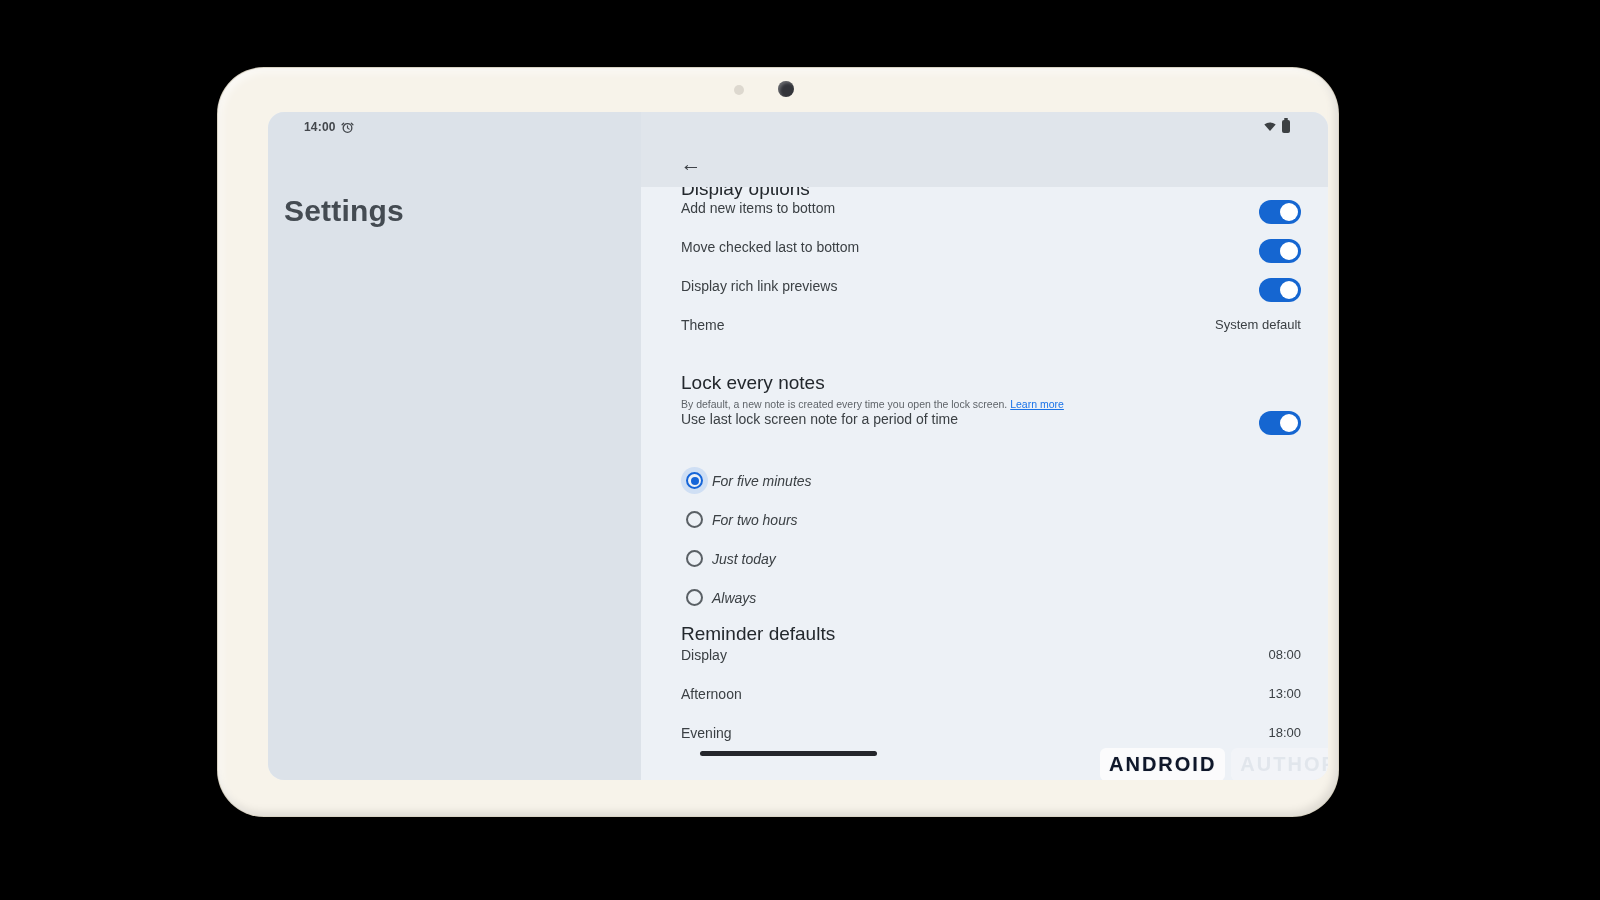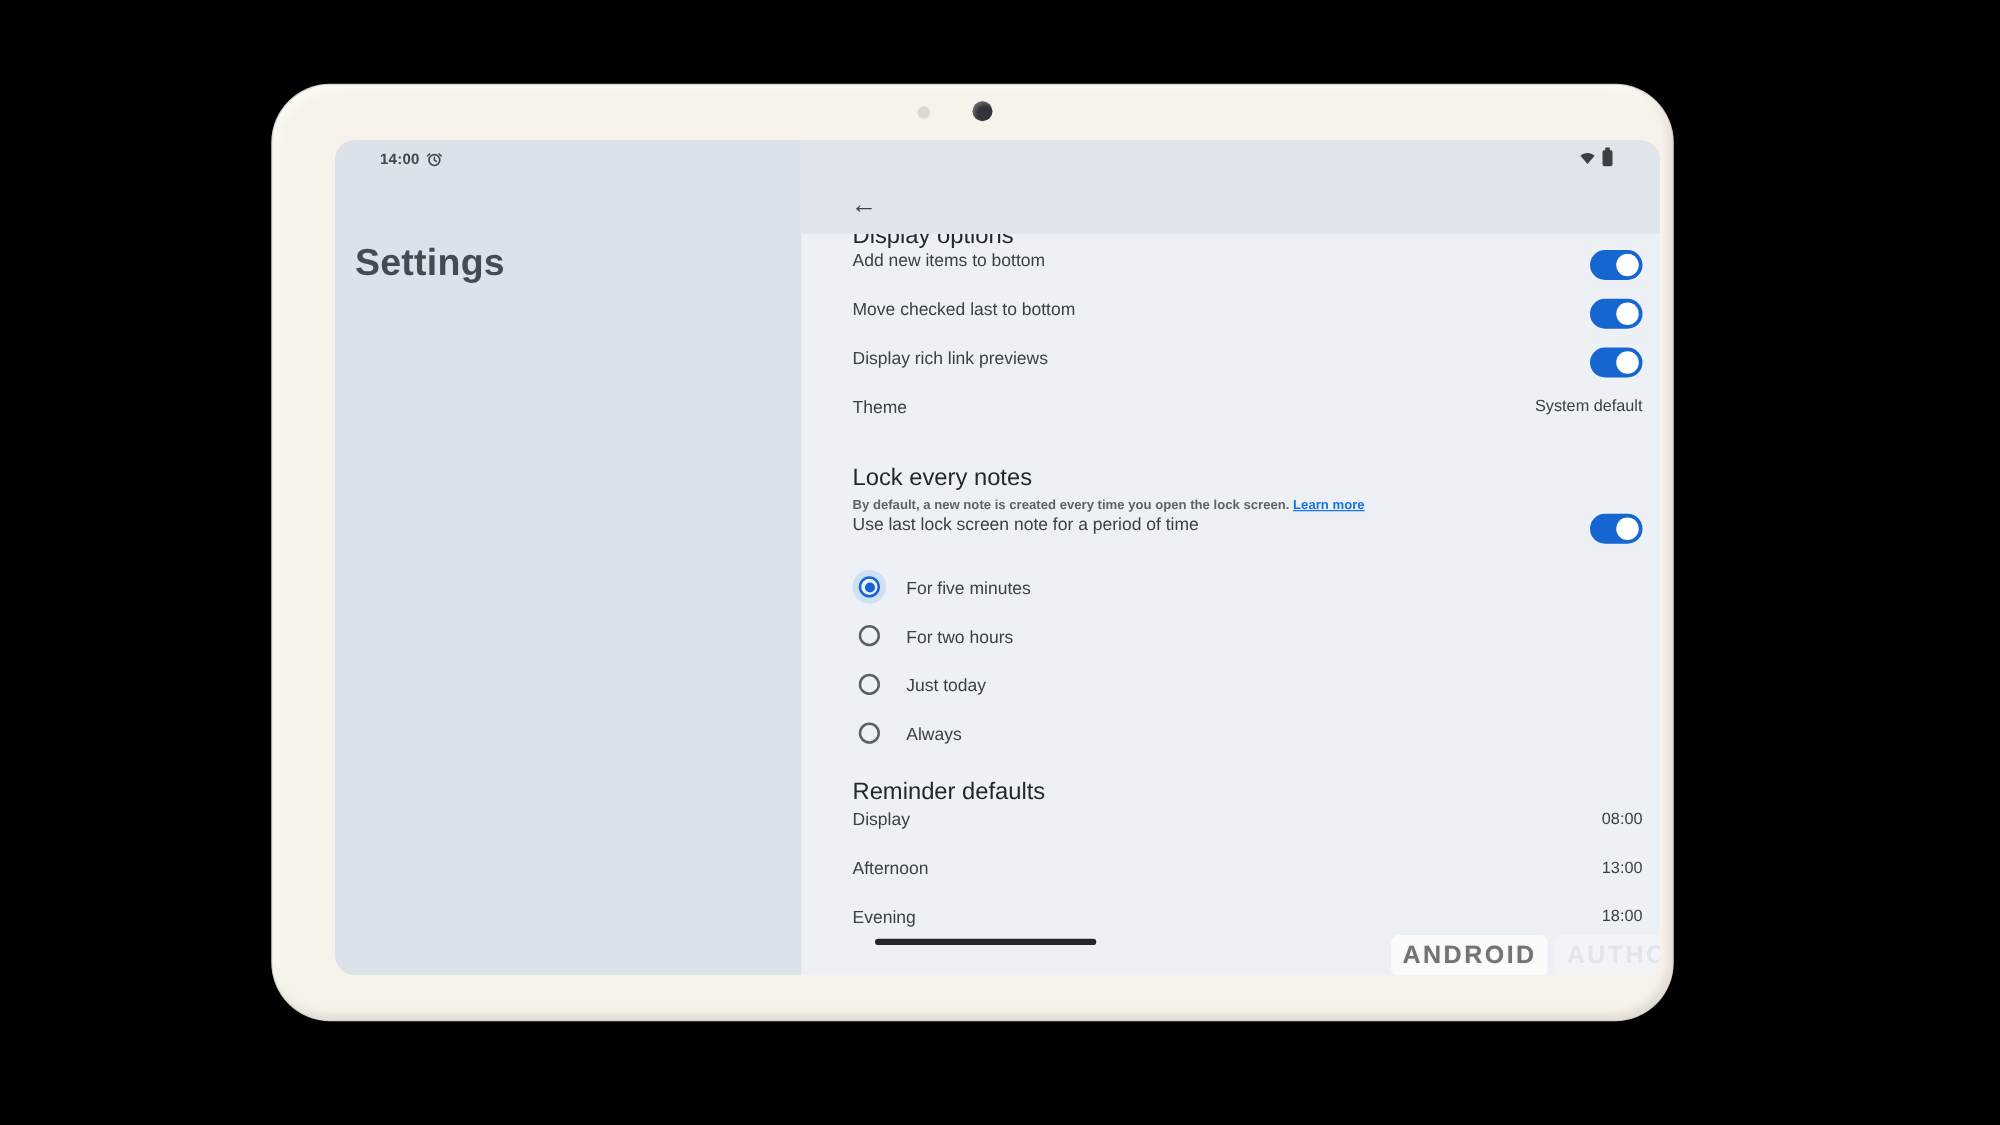--- a/index.html
+++ b/index.html
@@ -23,50 +23,50 @@
   .settings-title{position:absolute;left:16px;top:82px;font-size:30px;font-weight:700;
                   color:#444b52;letter-spacing:0.2px;}
   .right-pane{position:absolute;left:373px;top:0;width:687px;height:668px;}
   .appbar{position:absolute;left:0;top:0;width:687px;height:75px;background:#e0e5eb;z-index:3;}
   .back-btn{position:absolute;left:36px;top:38px;width:28px;height:28px;display:flex;
             align-items:center;justify-content:center;font-size:21px;color:#3f4349;cursor:pointer;}
   .status-right{position:absolute;right:38px;top:8px;display:flex;align-items:center;gap:5px;}
   .battery{width:8px;height:13px;background:#3c4043;border-radius:2px;position:relative;}
   .battery::before{content:"";position:absolute;left:2px;top:-2px;width:4px;height:2px;
                    background:#3c4043;border-radius:1px;}
-  .content{position:absolute;left:13px;top:75px;width:687px;height:593px;background:#edf1f6;
-           padding:0 27px 0 28px;box-sizing:border-box;overflow:hidden;z-index:1;}
+  .content{position:absolute;left:0;top:75px;width:687px;height:593px;background:#edf1f6;
+           padding:0 27px 0 40px;box-sizing:border-box;overflow:hidden;z-index:1;}
   .section-h{font-size:19px;font-weight:400;color:#23282d;}
   .section-h.clipped{height:22px;line-height:22px;margin-top:-9px;overflow:hidden;}
   .row{display:flex;justify-content:space-between;height:39px;}
   .row .label{font-size:14px;color:#3b4044;}
   .row .value{font-size:13px;color:#3b4044;}
   .lock-head{margin-top:14px;height:26px;line-height:26px;}
-  .desc{font-size:10.5px;color:#5f6469;margin-top:1px;height:14px;line-height:14px;font-weight:bold;}
+  .desc{font-size:10.5px;color:#5f6469;margin-top:1px;height:14px;line-height:14px;}
   .desc a{color:#1a73e8;text-decoration:underline;cursor:pointer;}
   
   .toggle{width:42px;height:24px;border-radius:12px;background:#1566d1;position:relative;
           flex-shrink:0;cursor:pointer;}
   .toggle::after{content:"";position:absolute;right:3px;top:3px;width:18px;height:18px;
                  border-radius:50%;background:#fff;}
-  .radio-row{display:flex;align-items:center;height:39px;padding-left:5px;gap:21px;cursor:pointer;}
+  .radio-row{display:flex;align-items:flex-end;height:39px;padding-left:5px;gap:9px;cursor:pointer;font-style:italic;}
   .radio{width:17px;height:17px;border-radius:50%;border:2px solid #5a6065;
          box-sizing:border-box;position:relative;flex-shrink:0;background:transparent;}
   .radio.selected{border-color:#1565d8;box-shadow:0 0 0 5px rgba(26,115,232,0.14);}
   .radio.selected::after{content:"";position:absolute;left:2.5px;top:2.5px;right:2.5px;bottom:2.5px;
                          border-radius:50%;background:#1565d8;}
   .radio-row .label{font-size:14px;color:#3b4044;}
   .reminder-head{margin-top:15px;height:26px;line-height:26px;}
   
   .nav-pill{position:absolute;left:432px;top:639px;width:177px;height:5px;border-radius:3px;
             background:#24262b;z-index:5;}
   .watermark{position:absolute;left:832px;top:636px;display:flex;gap:6px;z-index:4;}
   .wm-box{border-radius:6px;padding:5px 9px;font-size:20px;font-weight:bold;letter-spacing:2px;}
-  .wm-box.first{background:rgba(253,253,253,0.85);color:#737373;
-                text-shadow:0 0 1px rgba(150,158,168,0.6);margin-left:13px;}
+  .wm-box.first{background:rgba(253,253,253,0.85);color:#0f172a;
+                text-shadow:0 0 1px rgba(150,158,168,0.6);}
   .wm-box.second{background:rgba(250,250,252,0.40);color:rgba(222,227,234,0.85);}
   .icon{display:inline-flex;align-items:center;}
 </style>
 </head>
 <body>
 
 <div class="stage">
   <div class="tablet">
     <div class="cam-dot sensor"></div>
     <div class="cam-dot camera"></div>

